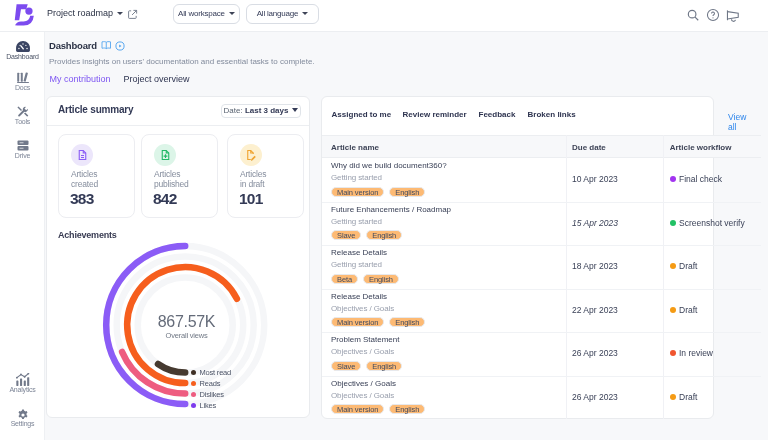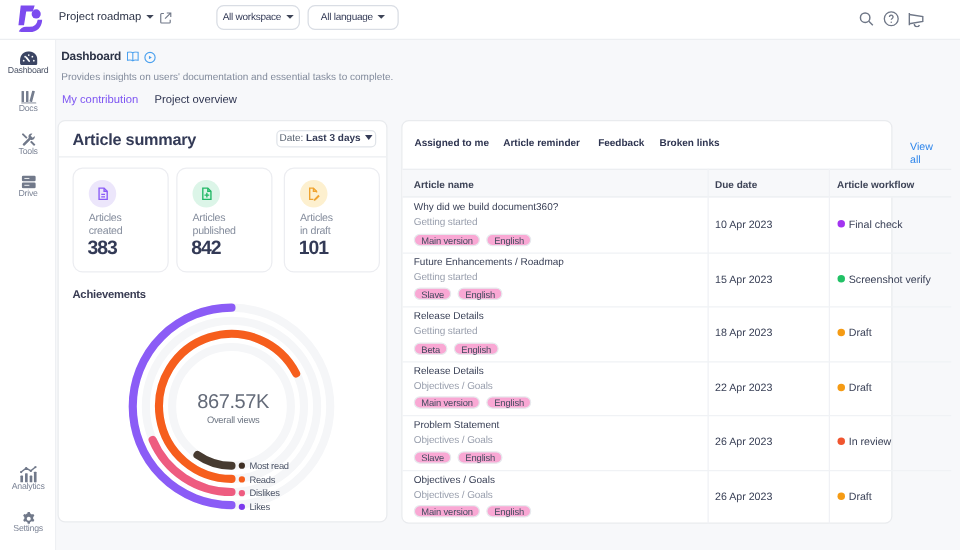--- a/index.html
+++ b/index.html
@@ -12,21 +12,21 @@
 #sidebar { position:absolute; left:0; top:32px; width:45px; height:408px; background:#fff; border-right:1px solid #eef0f3; z-index:4; }
 .navlabel { position:absolute; width:45px; text-align:center; font-size:7px; letter-spacing:-0.2px; color:#7c8496; white-space:nowrap; }
 .navicon { position:absolute; left:0; width:45px; text-align:center; line-height:0; }
 .card { position:absolute; background:#fff; border:1px solid #e9ebee; border-radius:6px; }
 #card-left { left:46px; top:96px; width:264px; height:322px; }
 #card-right { left:321px; top:96px; width:393px; height:323px; }
 .statcard { position:absolute; top:36.5px; width:77px; height:84px; border:1px solid #ecedf1; border-radius:8px; padding:9px 0 0 12px; }
 .statcircle { width:22px; height:22px; border-radius:50%; display:flex; align-items:center; justify-content:center; }
 .statlabel { font-size:8.5px; letter-spacing:-0.2px; line-height:10.5px; color:#858d9d; margin-top:3px; }
 .statnum { font-size:15.5px; font-weight:700; letter-spacing:-0.8px; color:#333a56; margin-top:0; margin-left:-1px; }
-.pill { display:inline-block; vertical-align:top; height:10px; line-height:9.5px; padding:0 5px; background:#f9a8d4; border:1px solid #e7e9ed; border-radius:5px; font-size:7.5px; letter-spacing:-0.1px; color:#424a5e; margin-right:5px; }
+.pill { display:inline-block; vertical-align:top; height:10px; line-height:9.5px; padding:0 5px; background:#fdba74; border:1px solid #e7e9ed; border-radius:5px; font-size:7.5px; letter-spacing:-0.1px; color:#424a5e; margin-right:5px; }
 .rowline { position:absolute; left:0; width:439px; height:0; border-top:1px solid #f0f2f5; }
 .dot { display:inline-block; width:6px; height:6px; border-radius:50%; margin-right:3px; vertical-align:middle; margin-top:-2px; }
 .rtitle { font-size:8px; color:#3a4157; font-weight:500; white-space:nowrap; }
 .rsub { font-size:8px; letter-spacing:-0.1px; color:#9aa0ae; white-space:nowrap; }
 .rdate { position:absolute; left:250px; font-size:8.5px; color:#3a4157; white-space:nowrap; }
 .rflow { position:absolute; left:348px; font-size:8.5px; color:#3a4157; white-space:nowrap; }
 .rtab { position:absolute; top:13px; font-size:8px; font-weight:700; color:#2e3450; white-space:nowrap; }
 .thc { position:absolute; top:6.5px; font-size:8px; font-weight:700; color:#3e4457; white-space:nowrap; }
 </style>
 </head>
@@ -136,21 +136,21 @@
 </svg>
 <svg class="abs" style="left:114.5px;top:40.5px;" width="10" height="10" viewBox="0 0 24 24" fill="none" stroke="#4aa0ee" stroke-width="2.2">
   <circle cx="12" cy="12" r="9.8"></circle>
     <path d="M10 8.5 L15.5 12 L10 15.5 Z" fill="#4aa0ee" stroke="none"></path>
 </svg>
 <div class="abs" style="left:49px;top:56.5px;font-size:8px;color:#828b9c;white-space:nowrap;">Provides insights on users' documentation and essential tasks to complete.</div>
 <div class="abs" style="left:49.5px;top:74px;font-size:9px;font-weight:400;color:#7d55f2;white-space:nowrap;">My contribution</div>
 <div class="abs" style="left:123.5px;top:74px;font-size:9px;font-weight:400;color:#2e3450;white-space:nowrap;">Project overview</div>
 
 <div class="card" id="card-left">
-  <div class="abs" style="left:11px;top:6.5px;font-size:13px;font-weight:700;letter-spacing:-0.2px;color:#333a56;">Article summary</div>
+  <div class="abs" style="left:11px;top:6.5px;font-size:10px;font-weight:700;letter-spacing:-0.2px;color:#333a56;">Article summary</div>
   <div class="abs" style="left:174px;top:7px;width:80px;height:14px;border:1px solid #e0e4e9;border-radius:4px;font-size:8px;line-height:12px;text-align:center;color:#5a6472;white-space:nowrap;">Date: <b style="color:#333a56;">Last 3 days</b><span class="caret" style="border-top-color:#333a56;border-left-width:3.5px;border-right-width:3.5px;border-top-width:4px;"></span></div>
   <div class="abs" style="left:0;top:27.5px;width:262px;border-top:1px solid #eceef1;"></div>
 
   <div class="statcard" style="left:11px;">
     <div class="statcircle" style="background:#ece6fb;">
       <svg width="11" height="12" viewBox="0 0 20 24" fill="none" stroke="#8b5cf6" stroke-width="2.2">
           <path d="M3.5 3 H11.5 L16.5 8 V21 H3.5 Z"></path>
           <path d="M11.5 3 V8 H16.5"></path>
           <path d="M7 13 H13 M7 17 H13"></path>
         </svg>
@@ -204,21 +204,21 @@
   <div class="abs" style="left:143.5px;top:270px;font-size:7.5px;letter-spacing:-0.2px;color:#4a5265;line-height:11px;white-space:nowrap;">
     <div><span class="dot" style="background:#3f3025;width:5px;height:5px;margin-right:4px;"></span>Most read</div>
     <div><span class="dot" style="background:#f65e1d;width:5px;height:5px;margin-right:4px;"></span>Reads</div>
     <div><span class="dot" style="background:#ee5c80;width:5px;height:5px;margin-right:4px;"></span>Dislikes</div>
     <div><span class="dot" style="background:#7c3aed;width:5px;height:5px;margin-right:4px;"></span>Likes</div>
   </div>
 </div>
 
 <div class="card" id="card-right">
   <span class="rtab" style="left:9.6px;">Assigned to me</span>
-  <span class="rtab" style="left:80.6px;">Article reminder</span>
+  <span class="rtab" style="left:80.6px;">Review reminder</span>
   <span class="rtab" style="left:156.5px;">Feedback</span>
   <span class="rtab" style="left:205.6px;">Broken links</span>
   <div class="abs" style="left:406px;top:14.5px;font-size:8.5px;color:#2f86eb;">View all</div>
 
   <div class="abs" style="left:0;top:38px;width:439px;height:23px;background:#f7f8fa;border-top:1px solid #eceef1;border-bottom:1px solid #eceef1;">
     <span class="thc" style="left:9px;">Article name</span>
     <span class="thc" style="left:250px;">Due date</span>
     <span class="thc" style="left:347.7px;">Article workflow</span>
   </div>
   <div class="abs" style="left:244px;top:38px;width:0;height:284px;border-left:1px solid #f0f1f5;"></div>
@@ -230,21 +230,21 @@
     <div class="abs rsub" style="left:9px;top:15px;">Getting started</div>
     <div class="abs" style="left:9px;top:28.5px;line-height:0;font-size:0;"><span class="pill">Main version</span><span class="pill">English</span></div>
     <div class="rdate" style="top:16px;">10 Apr 2023</div>
     <div class="rflow" style="top:16px;"><span class="dot" style="background:#a234f0"></span>Final check</div>
     <div class="rowline" style="top:43.5px;"></div>
   </div>
 <div class="abs" style="left:0;top:104.8px;width:439px;height:43.5px;">
     <div class="abs rtitle" style="left:9px;top:3px;">Future Enhancements / Roadmap</div>
     <div class="abs rsub" style="left:9px;top:15px;">Getting started</div>
     <div class="abs" style="left:9px;top:28.5px;line-height:0;font-size:0;"><span class="pill">Slave</span><span class="pill">English</span></div>
-    <div class="rdate" style="top:16px;">15 Apr 2023</div>
+    <div class="rdate" style="top:16px;font-style:italic;">15 Apr 2023</div>
     <div class="rflow" style="top:16px;"><span class="dot" style="background:#21c165"></span>Screenshot verify</div>
     <div class="rowline" style="top:43.5px;"></div>
   </div>
 <div class="abs" style="left:0;top:148.3px;width:439px;height:43.5px;">
     <div class="abs rtitle" style="left:9px;top:3px;">Release Details</div>
     <div class="abs rsub" style="left:9px;top:15px;">Getting started</div>
     <div class="abs" style="left:9px;top:28.5px;line-height:0;font-size:0;"><span class="pill">Beta</span><span class="pill">English</span></div>
     <div class="rdate" style="top:16px;">18 Apr 2023</div>
     <div class="rflow" style="top:16px;"><span class="dot" style="background:#f59b14"></span>Draft</div>
     <div class="rowline" style="top:43.5px;"></div>

